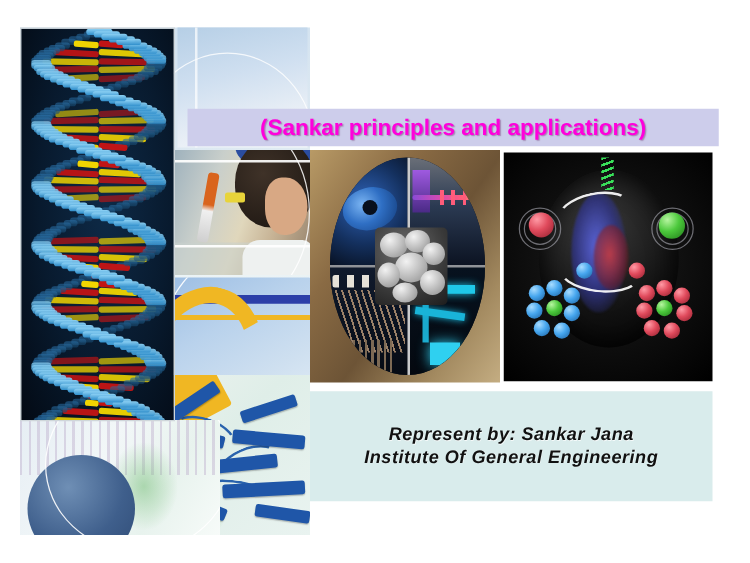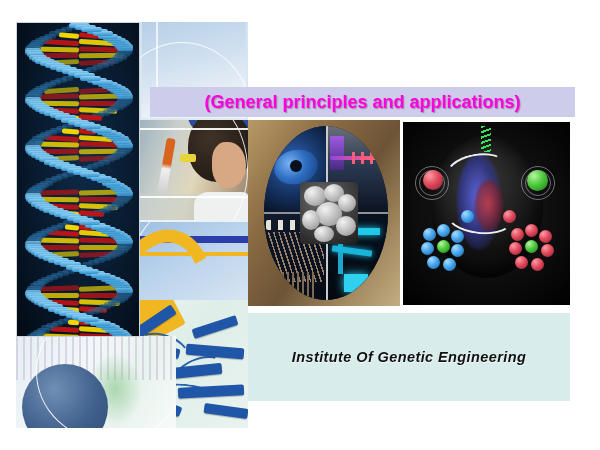--- a/index.html
+++ b/index.html
@@ -943,20 +943,21 @@
     <div class="sph red" style="left:136px; top:108px; width:13px; height:13px;"></div>
     <div class="sph green" style="left:122px; top:118px; width:13px; height:13px;"></div>
     <div class="sph red" style="left:106px; top:120px; width:13px; height:13px;"></div>
     <div class="sph red" style="left:138px; top:122px; width:13px; height:13px;"></div>
     <div class="sph red" style="left:112px; top:134px; width:13px; height:13px;"></div>
     <div class="sph red" style="left:128px; top:136px; width:13px; height:13px;"></div>
   </div>
 
 
   <div class="subtitle-band">
-    <div class="subtitle-text">(General principles and applications)</div>
+    <div class="subtitle-text">(Sankar principles and applications)</div>
   </div>
 
   <div class="attrib-box">
-    <div class="attrib-line">Institute Of Genetic Engineering</div>
+    <div class="attrib-line">Represent by: Sankar Jana</div>
+    <div class="attrib-line">Institute Of General Engineering</div>
   </div>
 
 </div>
 
 </body></html>

